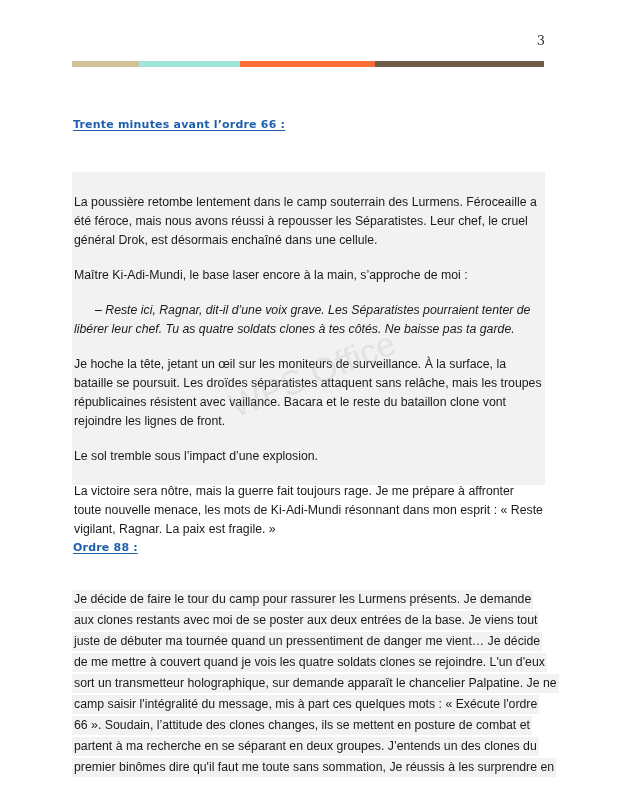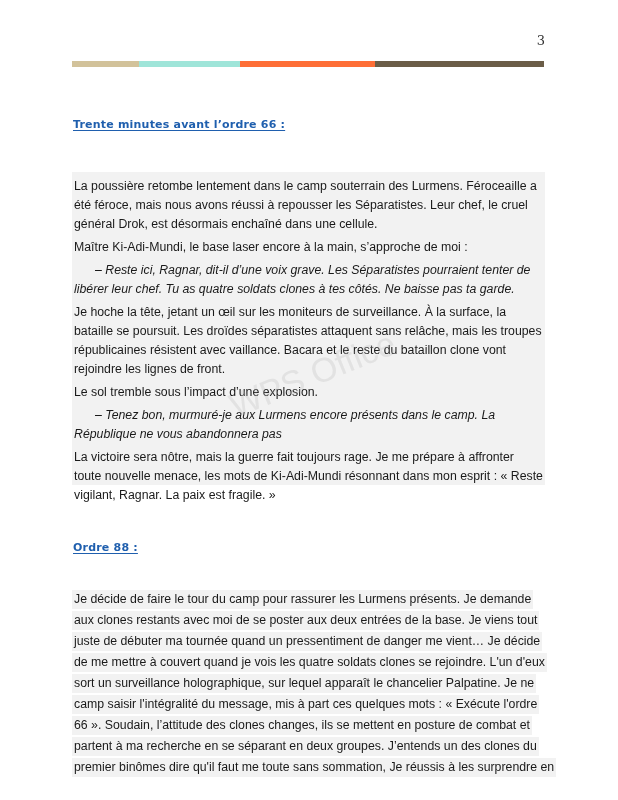--- a/index.html
+++ b/index.html
@@ -21,21 +21,21 @@
       color: #1f5fae; text-decoration: underline; text-underline-offset: 2px;
       letter-spacing: 0.2px; margin: 0;
     }
     .h1 { top: 118px; }
     .h2 { top: 541px; }
     .block1 {
       position: absolute; left: 72px; top: 172px; width: 473px; height: 313px;
       background: #f2f2f2; box-sizing: border-box; padding: 5px 2px 0 2px;
     }
     .para {
-      font-size: 12.3px; line-height: 19px; margin: 0 0 4px 0; text-align: left;
+      font-size: 12.3px; line-height: 19px; margin: 16px 0 4px 0; text-align: left;
     }
     .para.dialog { text-indent: 21px; font-style: italic; }
     .block2 {
       position: absolute; left: 72px; top: 589px; width: 476px;
     }
     .block2 .line {
       display: inline-block; background: #f2f2f2; font-size: 12.3px; line-height: 19px;
       padding: 0 2px; white-space: nowrap; margin-bottom: 1px; text-align: right;
     }
     .watermark {
@@ -57,31 +57,30 @@
 </div>
 
 <h2 class="heading h1">Trente minutes avant l’ordre 66 :</h2>
 
 <div class="block1">
   <p class="para">La poussière retombe lentement dans le camp souterrain des Lurmens. Féroceaille a été féroce, mais nous avons réussi à repousser les Séparatistes. Leur chef, le cruel général Drok, est désormais enchaîné dans une cellule.</p>
   <p class="para">Maître Ki-Adi-Mundi, le base laser encore à la main, s’approche de moi :</p>
   <p class="para dialog">– Reste ici, Ragnar, dit-il d’une voix grave. Les Séparatistes pourraient tenter de libérer leur chef. Tu as quatre soldats clones à tes côtés. Ne baisse pas ta garde.</p>
   <p class="para">Je hoche la tête, jetant un œil sur les moniteurs de surveillance. À la surface, la bataille se poursuit. Les droïdes séparatistes attaquent sans relâche, mais les troupes républicaines résistent avec vaillance. Bacara et le reste du bataillon clone vont rejoindre les lignes de front.</p>
   <p class="para">Le sol tremble sous l’impact d’une explosion.</p>
-  <p class="para dialog">– Tenez bon, murmuré-je aux Lurmens encore présents dans le camp. La République ne vous abandonnera pas</p>
   <p class="para">La victoire sera nôtre, mais la guerre fait toujours rage. Je me prépare à affronter toute nouvelle menace, les mots de Ki-Adi-Mundi résonnant dans mon esprit : « Reste vigilant, Ragnar. La paix est fragile. »</p>
 </div>
 
 <div class="watermark">WPS Office</div>
 
 <h2 class="heading h2">Ordre 88 :</h2>
 
 <div class="block2">
   <span class="line">Je décide de faire le tour du camp pour rassurer les Lurmens présents. Je demande</span><br>
   <span class="line">aux clones restants avec moi de se poster aux deux entrées de la base. Je viens tout</span><br>
   <span class="line">juste de débuter ma tournée quand un pressentiment de danger me vient… Je décide</span><br>
   <span class="line">de me mettre à couvert quand je vois les quatre soldats clones se rejoindre. L'un d'eux</span><br>
-  <span class="line">sort un surveillance holographique, sur lequel apparaît le chancelier Palpatine. Je ne</span><br>
+  <span class="line">sort un transmetteur holographique, sur demande apparaît le chancelier Palpatine. Je ne</span><br>
   <span class="line">camp saisir l'intégralité du message, mis à part ces quelques mots : « Exécute l'ordre</span><br>
   <span class="line">66 ». Soudain, l’attitude des clones changes, ils se mettent en posture de combat et</span><br>
   <span class="line">partent à ma recherche en se séparant en deux groupes. J’entends un des clones du</span><br>
   <span class="line">premier binômes dire qu'il faut me toute sans sommation, Je réussis à les surprendre en</span>
 </div>
 
 </body></html>

